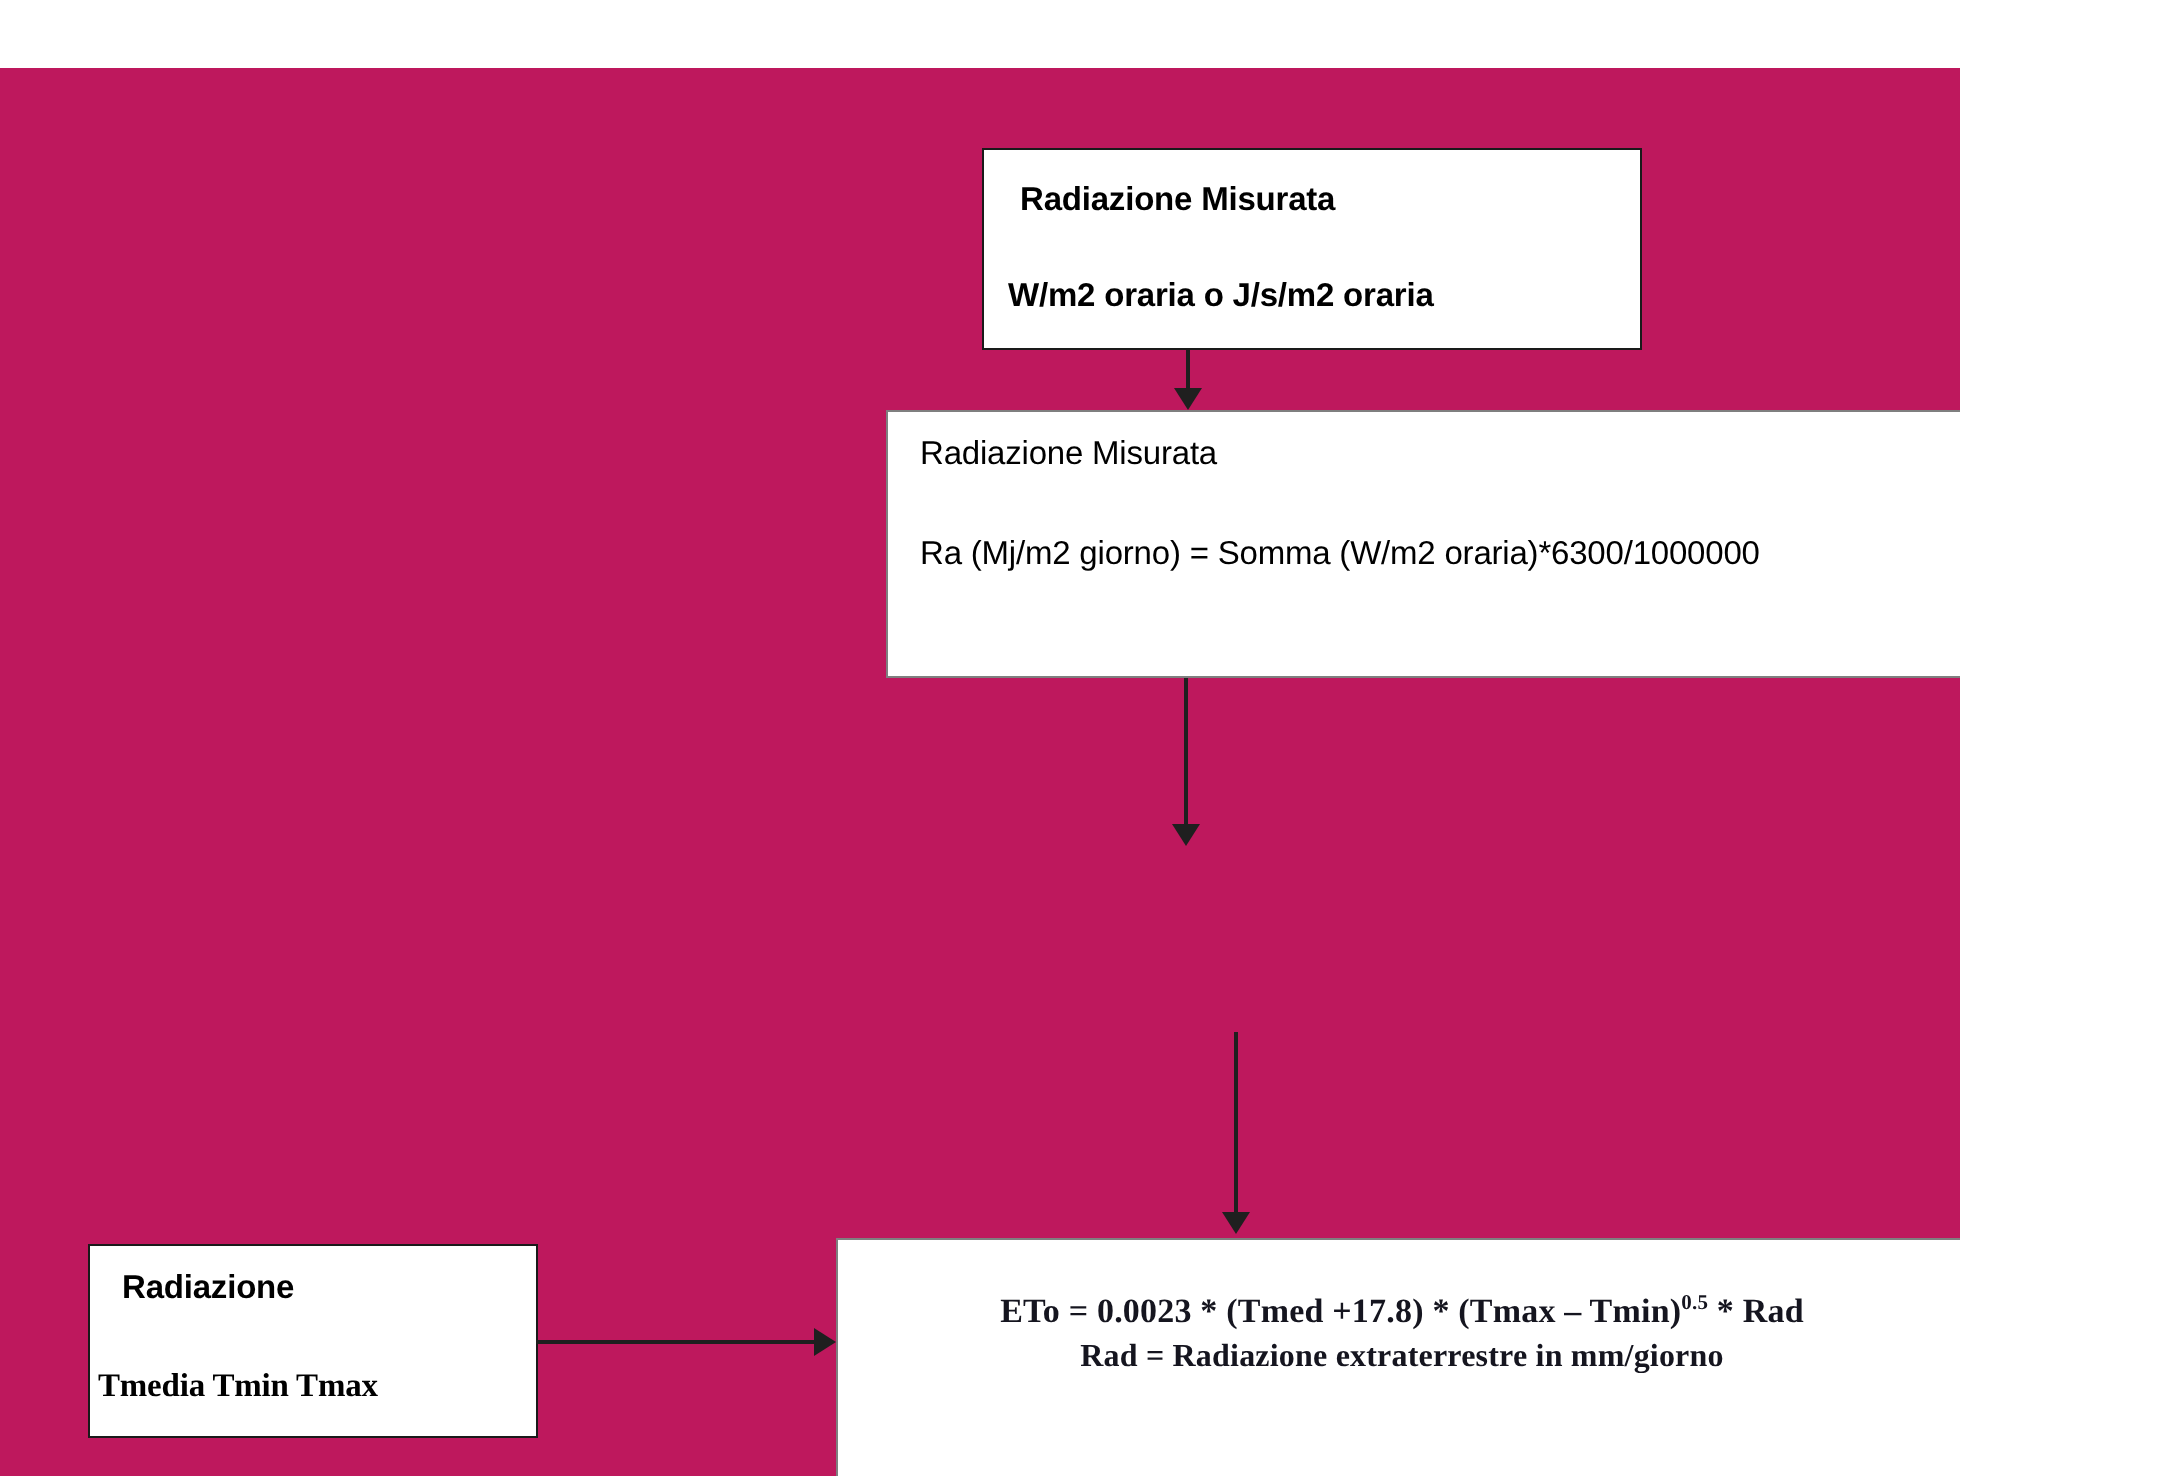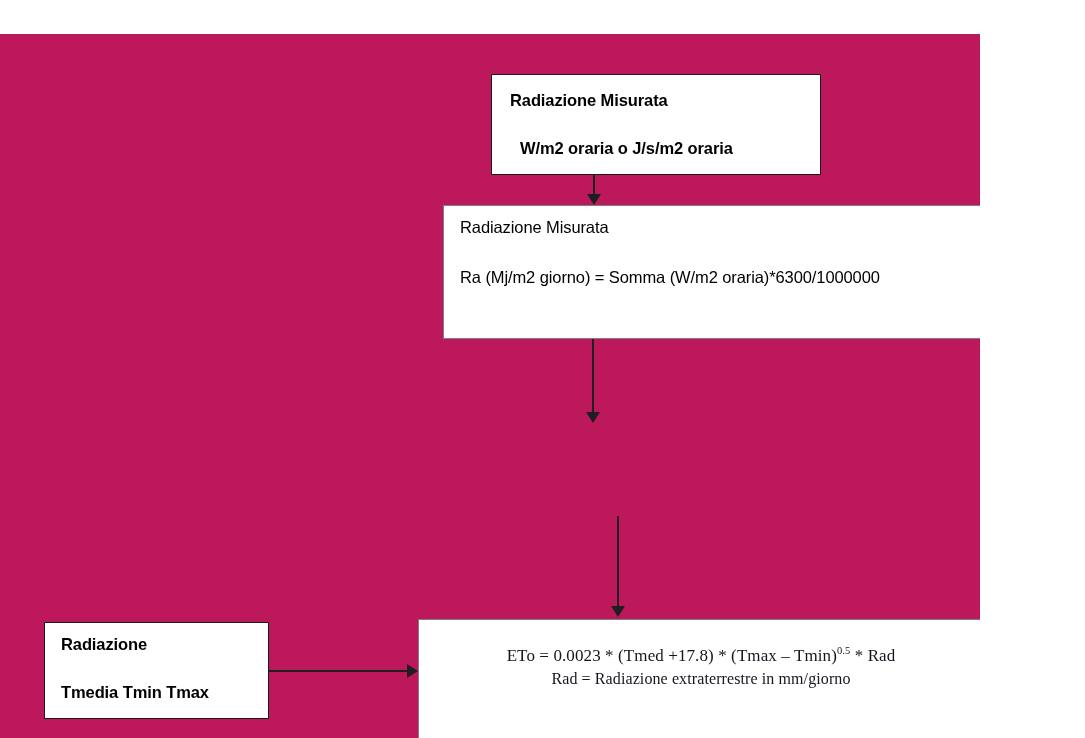--- a/index.html
+++ b/index.html
@@ -48,21 +48,21 @@
     font-weight: normal;
     font-size: 16.5px;
     letter-spacing: -0.1px;
   }
 
   .formula-line {
     position: absolute;
     width: 100%;
     text-align: center;
     font-family: "Liberation Serif", serif;
-    font-weight: normal;
+    font-weight: bold;
     color: #15151f;
     white-space: nowrap;
   }
   .formula-main {
     font-size: 17px;
     letter-spacing: 0.1px;
   }
   .formula-sub {
     font-size: 16px;
     letter-spacing: 0.1px;
@@ -108,21 +108,21 @@
     background: #fcfcfc;
   }
 </style>
 </head>
 <body>
 
 <div id="canvas">
 
   <div class="node node-dark" style="left:491px; top:40px; width:330px; height:101px;">
     <span class="node-text bold-label" style="left:18px; top:16px;">Radiazione Misurata</span>
-    <span class="node-text bold-label" style="left:28px; top:64px;">W/m2 oraria  o J/s/m2 oraria</span>
+    <span class="node-text bold-label" style="left:12px; top:64px;">W/m2 oraria  o J/s/m2 oraria</span>
   </div>
 
   <div class="conn">
     <div class="vline" style="left:593px; top:141px; height:26px;"></div>
     <div class="arrow-down" style="left:587px; top:160px;"></div>
   </div>
 
   <div class="node node-gray" style="left:443px; top:171px; width:597px; height:134px;">
     <span class="node-text plain-label" style="left:16px; top:12px;">Radiazione Misurata</span>
     <span class="node-text plain-label" style="left:16px; top:62px;">Ra (Mj/m2 giorno) = Somma (W/m2 oraria)*6300/1000000</span>
@@ -134,21 +134,21 @@
   </div>
 
 
   <div class="conn">
     <div class="vline" style="left:617px; top:482px; height:90px;"></div>
     <div class="arrow-down" style="left:611px; top:572px;"></div>
   </div>
 
   <div class="node node-dark" style="left:44px; top:588px; width:225px; height:97px;">
     <span class="node-text bold-label" style="left:16px; top:12px;">Radiazione</span>
-    <span class="node-text bold-label" style="left:16px; top:60px;">Tmedia  Tmin  Tmax</span>
+    <span class="node-text bold-label" style="left:4px; top:60px;font-family:Liberation Serif, serif;">Tmedia  Tmin  Tmax</span>
   </div>
 
   <div class="conn">
     <div class="hline" style="left:268px; top:636px; width:141px;"></div>
     <div class="arrow-right" style="left:407px; top:630px;"></div>
   </div>
 
   <div class="node node-gray" style="left:418px; top:585px; width:566px; height:122px;">
     <div class="formula-line formula-main" style="left:0; top:26px;"><span>ETo = 0.0023 * (Tmed +17.8) * (Tmax – Tmin)</span><sup>0.5</sup><span> * Rad</span></div>
     <div class="formula-line formula-sub" style="left:0; top:50px;">Rad = Radiazione extraterrestre in mm/giorno</div>

